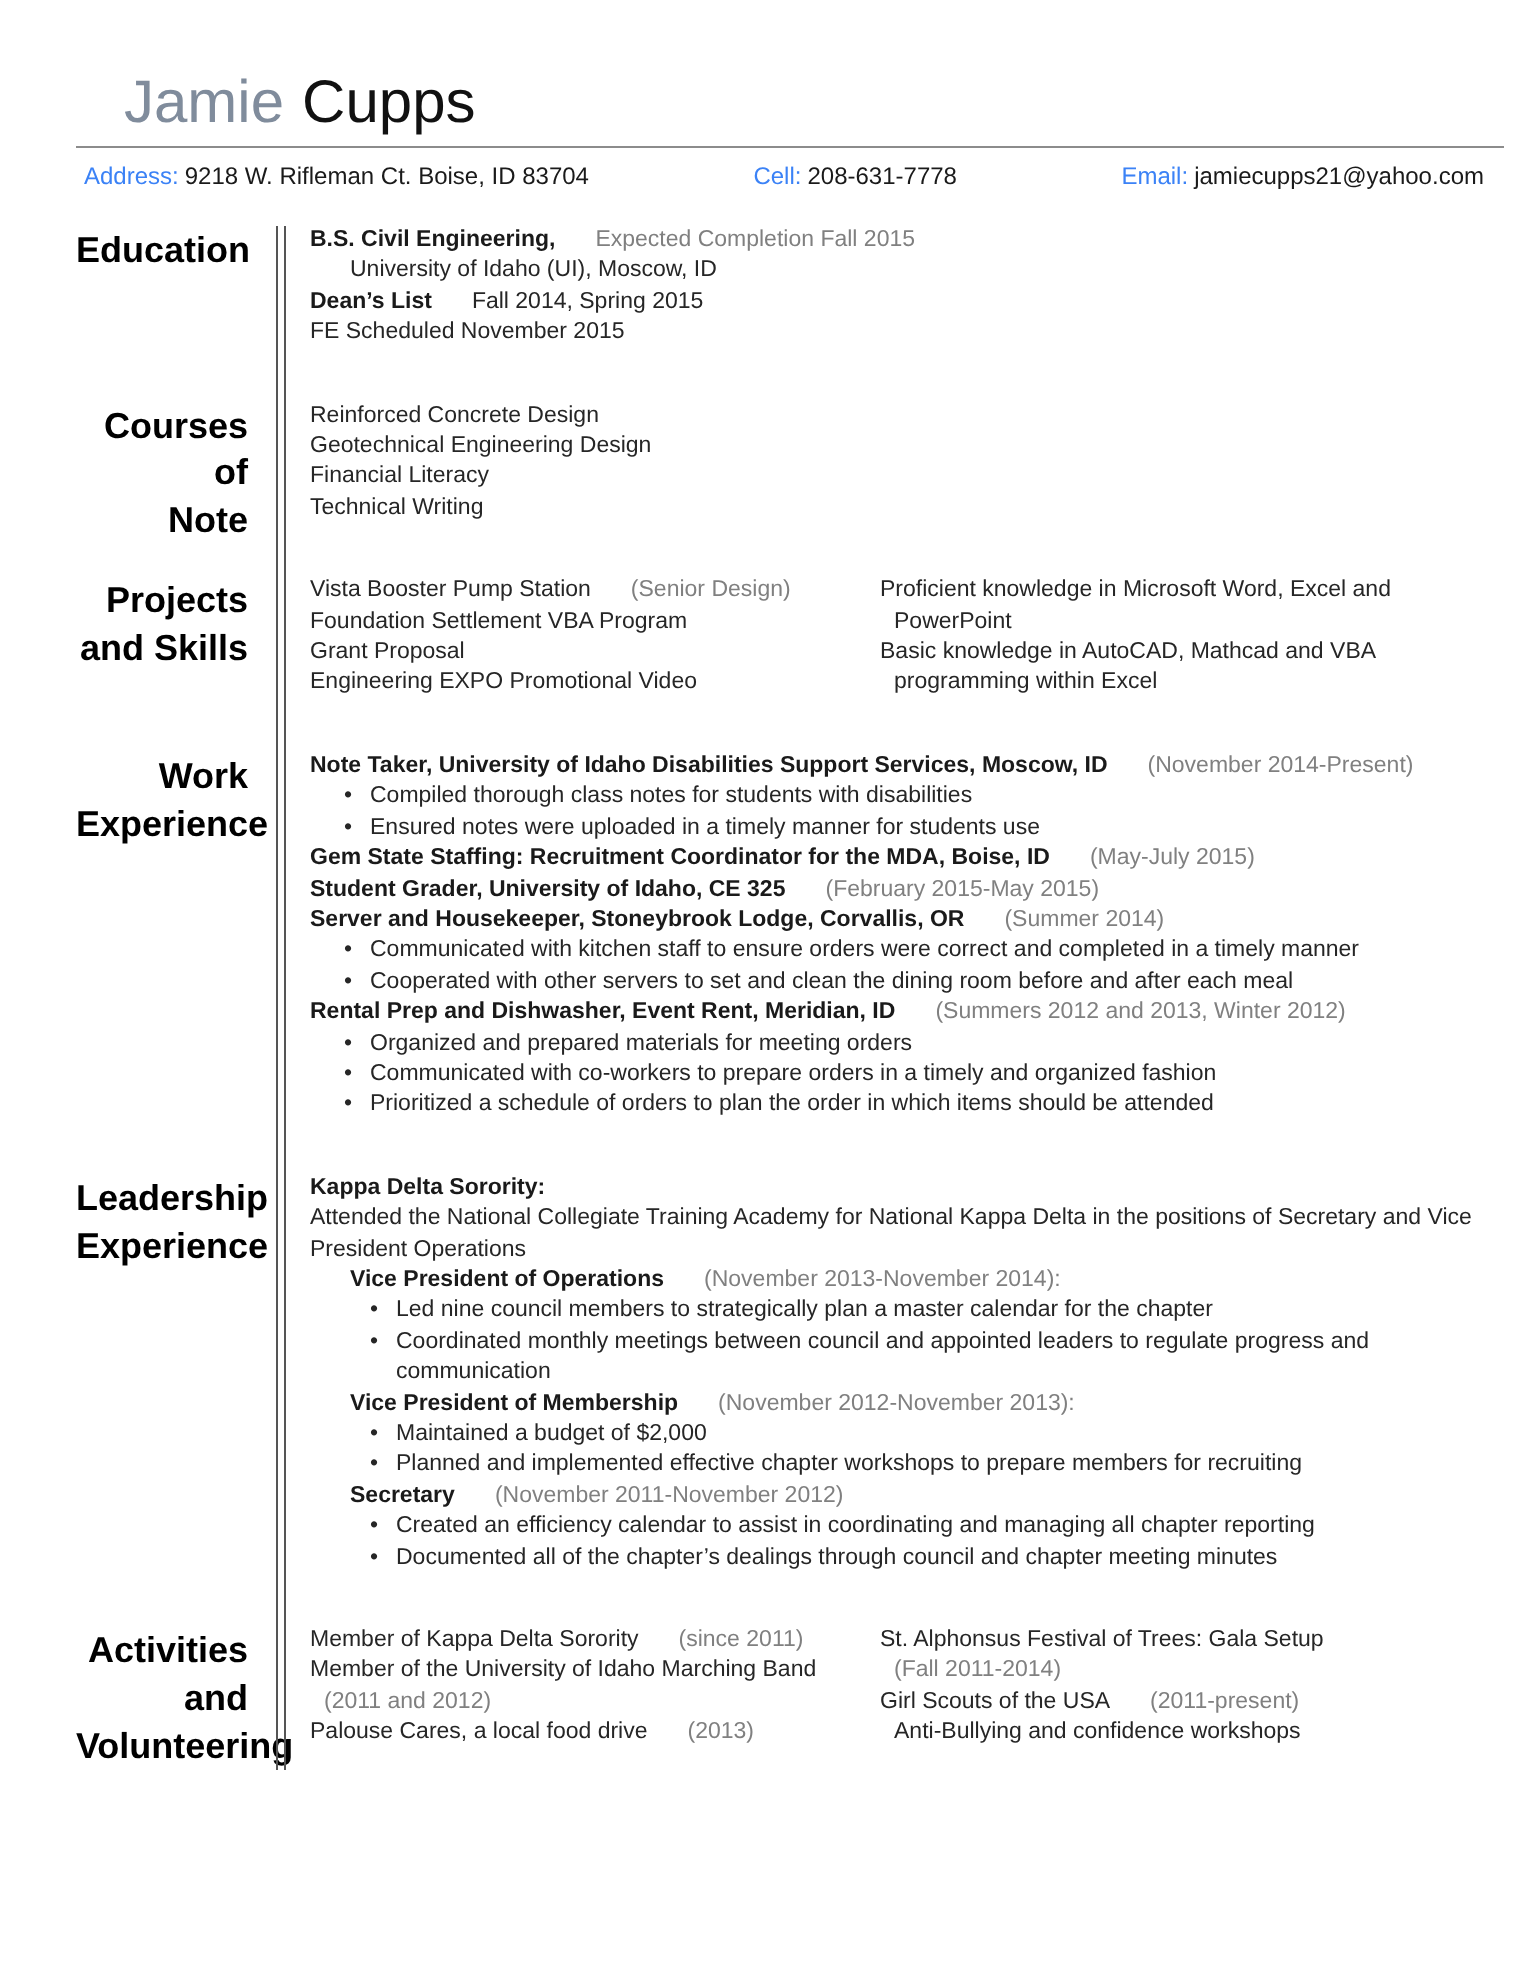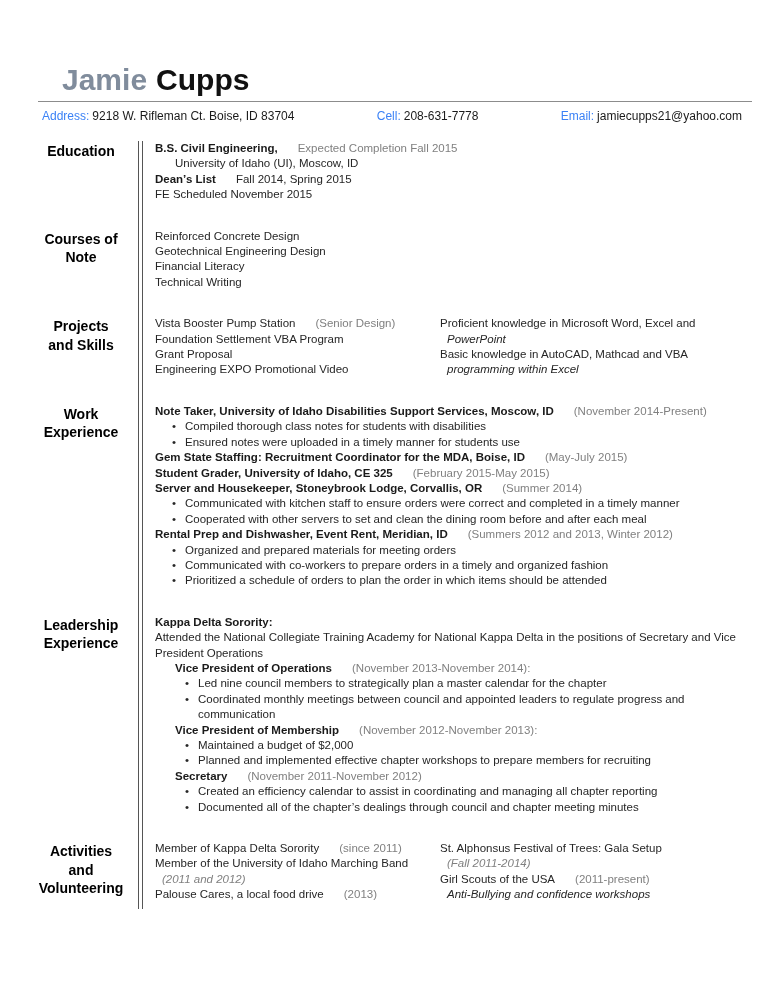--- a/index.html
+++ b/index.html
@@ -5,43 +5,43 @@
   * { margin:0; padding:0; box-sizing:border-box; }
   html,body { background:#ffffff; }
   body {
     width:768px; height:994px; overflow:hidden;
     font-family:"Liberation Sans","DejaVu Sans",sans-serif;
     font-size:11.5px; color:#262626;
   }
   .page { padding:34px 16px 0 38px; }
 
   
-  .name { font-size:30px; font-weight:bold; padding-left:24px; line-height:1.2;margin-top:28px; }
+  .name { font-size:30px; font-weight:normal; padding-left:24px; line-height:1.2; }
   .name .first { color:#808c9c; margin-right:9px; }
   .name .last  { color:#111111; }
   .rule { border-bottom:1px solid #8c8c8c; margin-top:3px; }
   .contact { display:flex; justify-content:space-between; margin-top:7px; font-size:12px; padding:0 10px 0 4px; }
   .contact .item { white-space:nowrap; }
   .lbl { color:#3b82f6; margin-right:3px; }
   .val { color:#1a1a1a; }
 
   
   .content { margin-top:18px; }
   .section { display:flex; }
-  .sec-label { flex:0 0 100px; width:100px; text-align:center; padding-right:14px;
-               font-weight:bold; font-size:14px; color:#000; line-height:1.32; padding-top:1px; }
+  .sec-label { flex:0 0 100px; width:100px; text-align:right; padding-right:14px;
+               font-weight:bold; font-size:18px; color:#000; line-height:1.32; padding-top:1px; }
   .divider { flex:0 0 5px; border-left:1px solid #555; border-right:1px solid #555; }
   .sec-content { flex:1; padding-left:12px; padding-bottom:26px; line-height:1.34; }
   .section:last-child .sec-content { padding-bottom:6px; }
 
   .bold { font-weight:bold; color:#1a1a1a; }
   .gray { color:#808080; }
   .note { margin-left:20px; }
   .indent1 { padding-left:20px; }
-  .cont { padding-left:7px;font-style:italic; }
+  .cont { padding-left:7px; }
 
   .twocol { display:grid; grid-template-columns:285px 1fr; }
 
   .bullet { position:relative; padding-left:30px; }
   .bullet::before { content:"\2022"; position:absolute; left:17px; }
   .role-title { padding-left:20px; }
   .rbullet { position:relative; padding-left:43px; }
   .rbullet::before { content:"\2022"; position:absolute; left:30px; }
 </style>
 </head>

